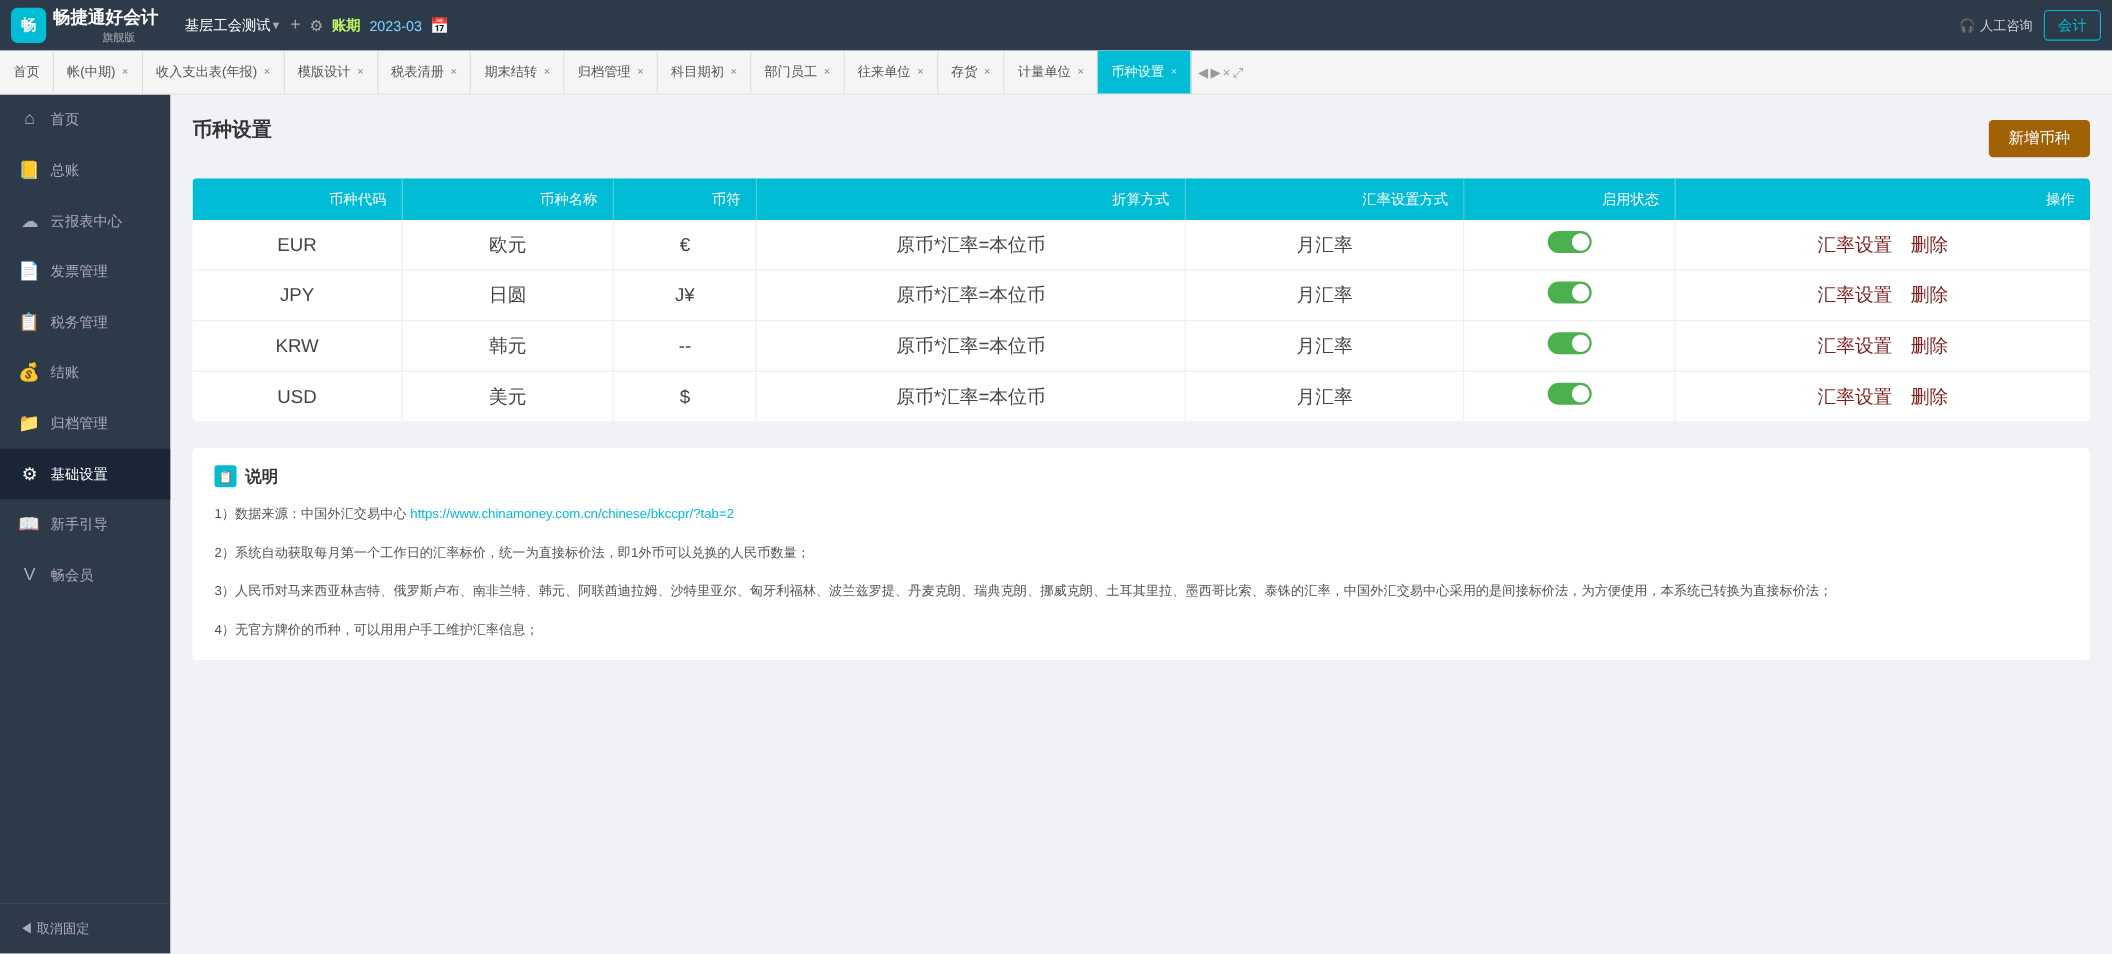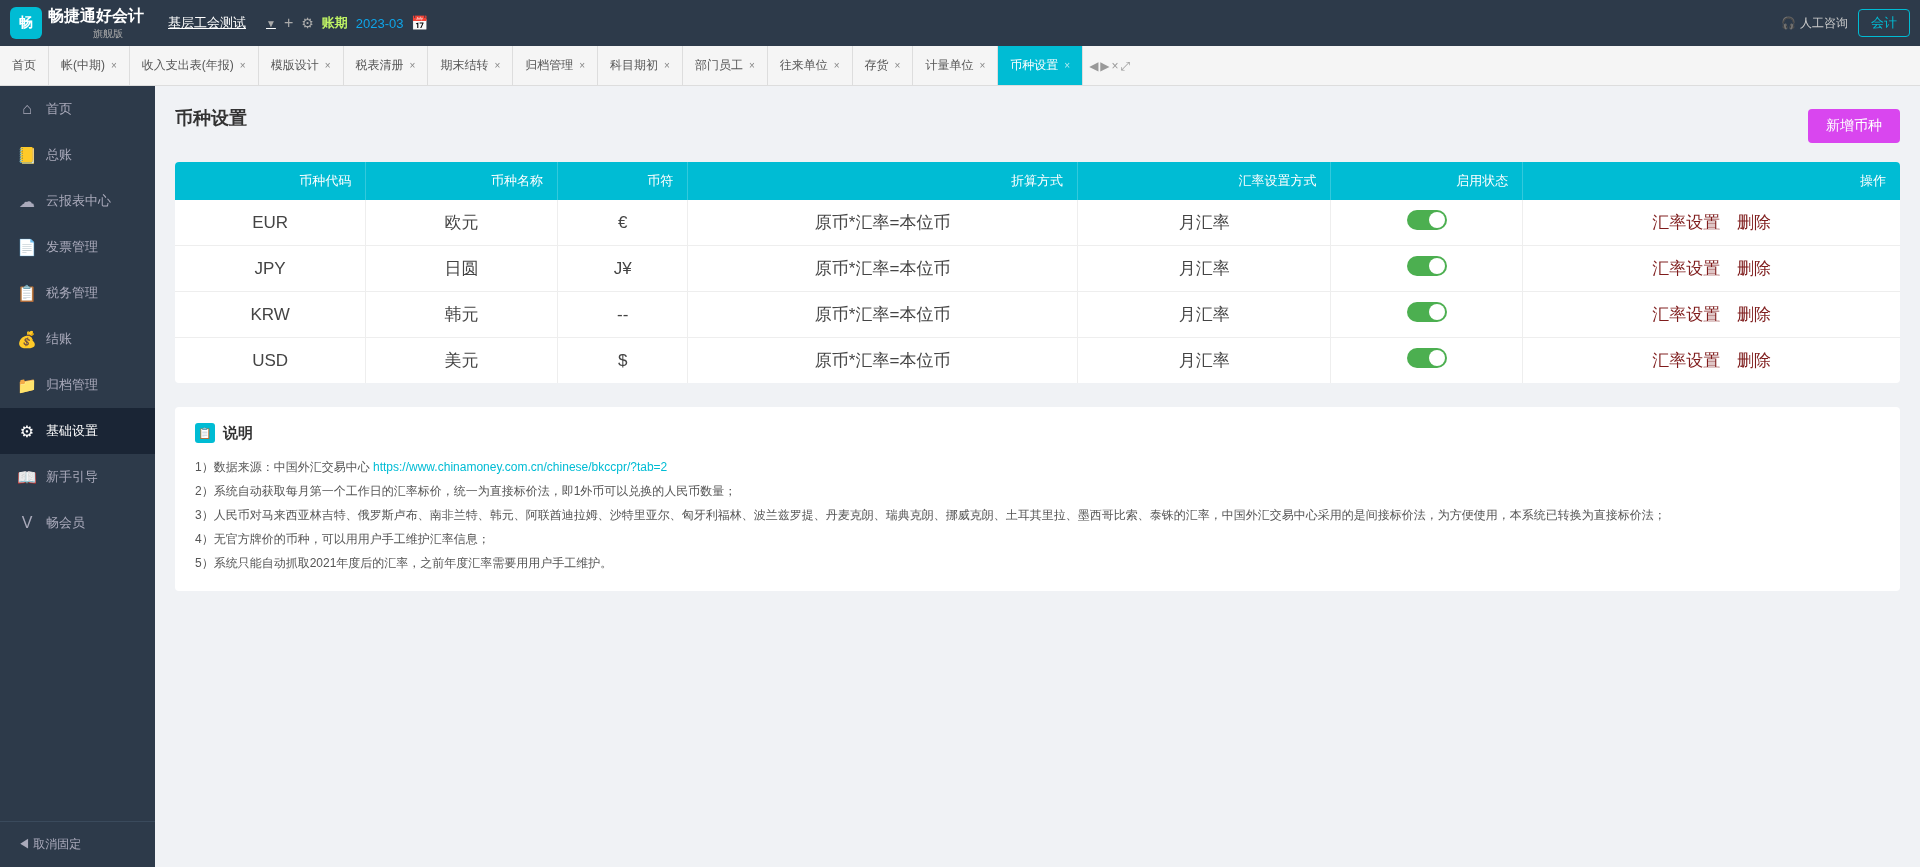--- a/index.html
+++ b/index.html
@@ -5,25 +5,25 @@
     * { box-sizing: border-box; margin: 0; padding: 0; }
     body { font-family: 'Microsoft YaHei', Arial, sans-serif; font-size: 13px; background: #f0f2f5; color: #333; height: 867px; overflow: hidden; display: flex; flex-direction: column; }
 
     
     .top-bar { height: 46px; background: #2d3a4a; display: flex; align-items: center; padding: 0 10px; gap: 8px; flex-shrink: 0; }
     .logo-area { display: flex; align-items: center; gap: 6px; width: 150px; }
     .logo-icon { width: 32px; height: 32px; background: #00bcd4; border-radius: 6px; display: flex; align-items: center; justify-content: center; color: white; font-size: 14px; font-weight: bold; }
     .logo-text { color: white; font-size: 16px; font-weight: bold; }
     .logo-sub { color: #aaa; font-size: 10px; margin-left: 45px; }
     .top-middle { flex: 1; display: flex; align-items: center; gap: 8px; }
-    .company-selector { display: flex; align-items: center; gap: 20px; color: white; font-size: 13px; cursor: pointer; text-decoration: underline; }
+    .company-selector { display: flex; align-items: center; gap: 0; color: white; font-size: 13px; cursor: pointer; }
     .company-name { color: white; }
     .dropdown-arrow { color: #aaa; font-size: 10px; }
     .period-label { color: #bef264; font-weight: bold; }
-    .period-value { color: #0ea5e9; }
+    .period-value { color: #7dd3fc; }
     .top-right { display: flex; align-items: center; gap: 10px; }
     .help-btn { color: #ccc; font-size: 12px; display: flex; align-items: center; gap: 4px; cursor: pointer; }
     .account-btn { background: transparent; border: 1px solid #00bcd4; color: #00bcd4; padding: 4px 12px; border-radius: 4px; cursor: pointer; font-size: 13px; }
 
     
     .tab-bar { height: 40px; background: #f5f5f5; display: flex; align-items: center; border-bottom: 1px solid #ddd; flex-shrink: 0; overflow: hidden; }
     .tab-item { display: flex; align-items: center; gap: 4px; padding: 0 12px; height: 40px; font-size: 12px; color: #555; cursor: pointer; border-right: 1px solid #ddd; white-space: nowrap; flex-shrink: 0; }
     .tab-item.active { background: #00bcd4; color: white; }
     .tab-close { font-size: 10px; color: inherit; opacity: 0.7; cursor: pointer; margin-left: 2px; }
     .tab-nav { display: flex; align-items: center; gap: 2px; padding: 0 6px; color: #999; font-size: 12px; }
@@ -35,21 +35,21 @@
     
     .sidebar { width: 155px; background: #2d3a4a; display: flex; flex-direction: column; flex-shrink: 0; }
     .sidebar-item { display: flex; align-items: center; gap: 10px; padding: 14px 18px; color: #aab; cursor: pointer; font-size: 13px; }
     .sidebar-item.active { background: #1a2535; color: white; }
     .sidebar-item .si-icon { width: 18px; height: 18px; display: flex; align-items: center; justify-content: center; font-size: 16px; flex-shrink: 0; }
     .sidebar-footer { margin-top: auto; padding: 14px 18px; color: #aab; font-size: 12px; display: flex; align-items: flex-end; gap: 6px; cursor: pointer; border-top: 1px solid #3a4a5c; }
 
     
     .content-area { flex: 1; overflow-y: auto; padding: 20px; background: #f0f2f5; }
     .page-title { font-size: 18px; font-weight: bold; color: #333; margin-bottom: 16px; }
-    .new-btn { position: absolute; right: 20px; top: 120px; background: #d946ef; color: white; border: none; padding: 8px 18px; border-radius: 4px; font-size: 14px; cursor: pointer; font-family: inherit; }
+    .new-btn { position: absolute; right: 20px; top: 120px; background: #a16207; color: white; border: none; padding: 8px 18px; border-radius: 4px; font-size: 14px; cursor: pointer; font-family: inherit; }
 
     
     .currency-table { width: 100%; border-collapse: collapse; background: white; border-radius: 4px; overflow: hidden; }
     .currency-table th { background: #00bcd4; color: white; padding: 10px 14px; text-align: right; font-size: 13px; font-weight: normal; border-right: 1px solid rgba(255,255,255,0.2); }
     .currency-table th:last-child { border-right: none; }
     .currency-table td { padding: 10px 14px; text-align: center; border-bottom: 1px solid #eee; border-right: 1px solid #eee; font-size: 17px; color: #444; }
     .currency-table td:last-child { border-right: none; }
     .currency-table tr:last-child td { border-bottom: none; }
 
     
@@ -58,21 +58,21 @@
     .toggle-thumb { width: 16px; height: 16px; background: white; border-radius: 50%; position: absolute; top: 2px; right: 2px; transition: right 0.2s; }
 
     
     .action-link { color: #7f1d1d; cursor: pointer; text-decoration: none; margin: 0 6px; }
 
     
     .notice-section { margin-top: 24px; background: white; padding: 16px 20px; border-radius: 4px; }
     .notice-title { display: flex; align-items: center; gap: 8px; font-size: 15px; font-weight: bold; color: #333; margin-bottom: 12px; }
     .notice-icon { width: 20px; height: 20px; background: #00bcd4; border-radius: 3px; display: flex; align-items: center; justify-content: center; color: white; font-size: 11px; }
     .notice-list { list-style: none; }
-    .notice-list li { font-size: 12px; color: #555; line-height: 2; }
+    .notice-list li { font-size: 12px; color: #555; line-height: 2; margin-top: 11px; }
     .notice-link { color: #00bcd4; text-decoration: none; }
 
     .content-wrapper { position: relative; }
     .header-row { display: flex; align-items: center; justify-content: space-between; margin-bottom: 16px; }
   </style>
 </head>
 <body>
 
 <div class="top-bar">
   <div class="logo-area">
@@ -310,18 +310,17 @@
       <div class="notice-section">
         <div class="notice-title">
           <div class="notice-icon">📋</div>
           <span>说明</span>
         </div>
         <ul class="notice-list" id="notice-list">
         <li>1）数据来源：中国外汇交易中心 <a class="notice-link" href="#">https://www.chinamoney.com.cn/chinese/bkccpr/?tab=2</a></li>
             <li>2）系统自动获取每月第一个工作日的汇率标价，统一为直接标价法，即1外币可以兑换的人民币数量；</li>
             <li>3）人民币对马来西亚林吉特、俄罗斯卢布、南非兰特、韩元、阿联酋迪拉姆、沙特里亚尔、匈牙利福林、波兰兹罗提、丹麦克朗、瑞典克朗、挪威克朗、土耳其里拉、墨西哥比索、泰铢的汇率，中国外汇交易中心采用的是间接标价法，为方便使用，本系统已转换为直接标价法；</li>
             <li>4）无官方牌价的币种，可以用用户手工维护汇率信息；</li>
-            <li>5）系统只能自动抓取2021年度后的汇率，之前年度汇率需要用用户手工维护。</li>
           </ul>
       </div>
     </div>
   </div>
 </div>
 
 </body></html>

